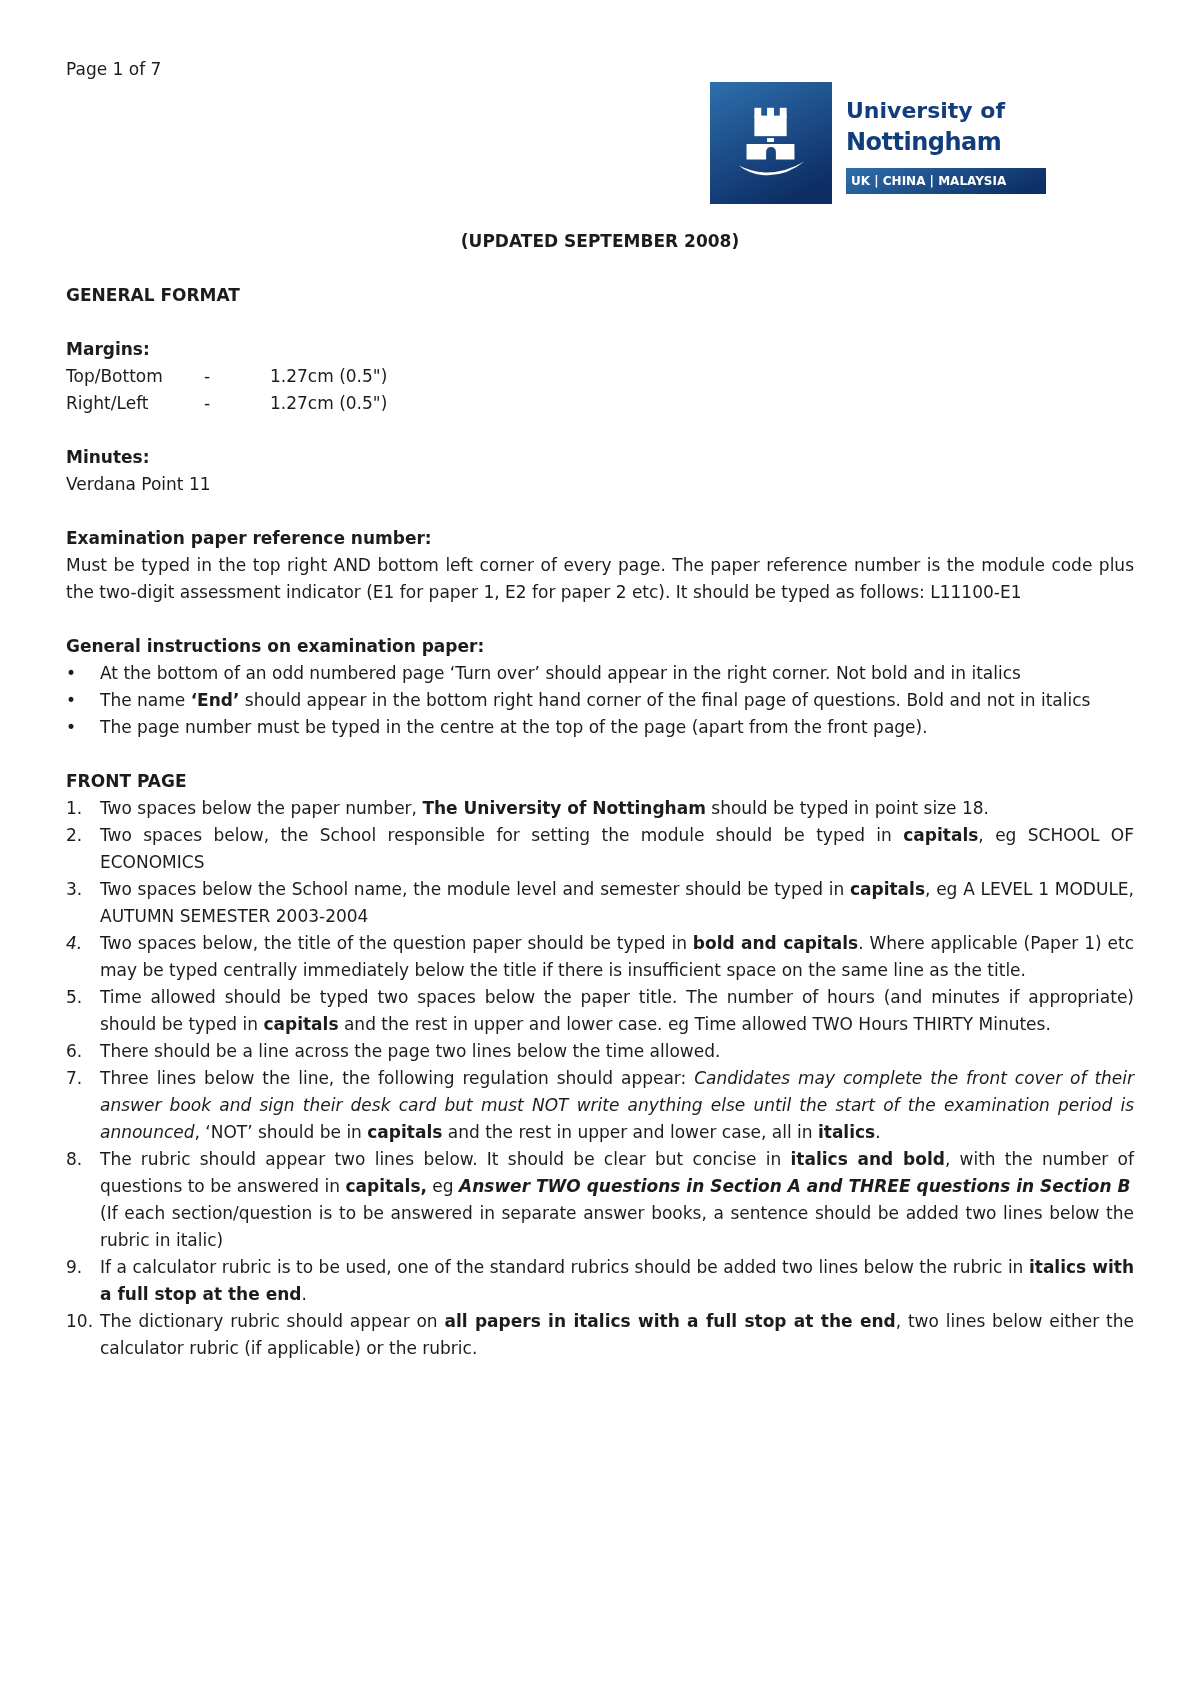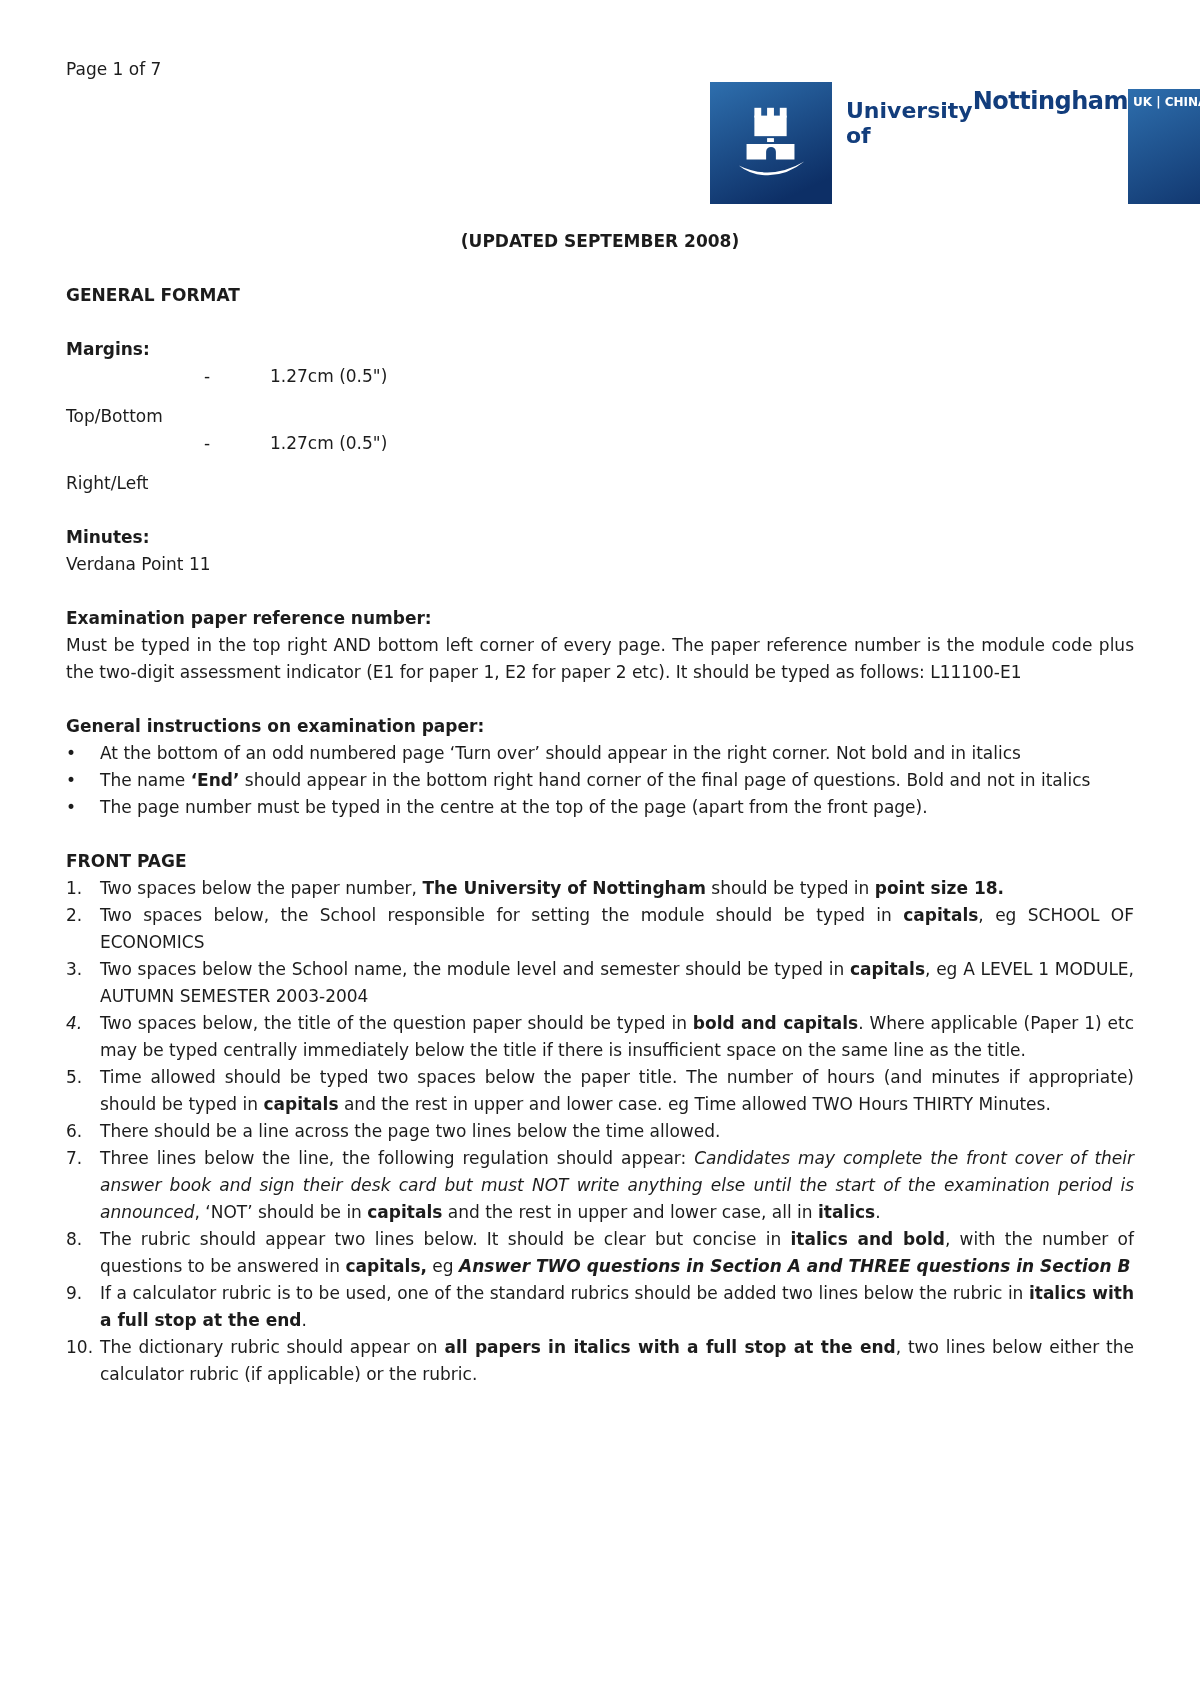--- a/index.html
+++ b/index.html
@@ -21,37 +21,37 @@
 
   
   .header { position: relative; height: 160px; text-decoration: underline; }
   .page-label { position: absolute; top: 0; left: 0; }
   .logo { position: absolute; top: 26px; right: 88px; display: flex; }
   .logo-square {
     width: 122px; height: 122px; flex: none;
     background: linear-gradient(155deg, var(--logo-top, #2e6fae) 0%, var(--logo-bottom, #0d2f66) 85%);
     display: flex; align-items: center; justify-content: center;
   }
-  .logo-right { display: flex; flex-direction: row; margin-left: 14px; width: 200px; }
+  .logo-right { display: flex; flex-direction: column; margin-left: 14px; width: 200px; }
   .logo-uni  { color: var(--logo-text, #123d7c); font-weight: bold; font-size: 22px; line-height: 25px; margin-top: 16px; }
   .logo-nott { color: var(--logo-text, #123d7c); font-weight: bold; font-size: 24px; line-height: 38px; letter-spacing: -0.5px; }
   .logo-strip {
     margin-top: 7px;
     background: linear-gradient(155deg, var(--logo-top, #2e6fae) 0%, var(--logo-bottom, #0d2f66) 90%);
     color: #ffffff; font-weight: bold; font-size: 12px; line-height: 26px;
     padding: 0 5px; white-space: nowrap;
   }
 
   .doc-title { text-align: center; font-weight: bold; margin-top: 12px; }
 
   .section { margin-top: 27px; }
 
   
   .margin-row { display: flex; }
-  .margin-row .lab  { width: 138px; flex: none; margin-top: 40px; }
+  .margin-row .lab  { width: 138px; flex: none; }
   .margin-row .dash { width: 66px; flex: none; }
 
   
   .bullets { margin: 0; padding: 0; list-style: none; }
   .bullets li { display: flex; }
   .bullets .marker { width: 34px; flex: none; }
   .bullets .content { flex: 1; text-align: justify; }
 
   
   .numbered { margin: 0; padding: 0; list-style: none; }
@@ -137,21 +137,21 @@
       </li>
     </ul>
   </div>
 
   <div class="section bold">FRONT PAGE</div>
 
 
   <ol class="numbered section">
     <li>
       <span class="marker">1.</span>
-      <span class="content"><span>Two spaces below the paper number, </span><span style="font-weight: bold;">The University of Nottingham</span><span> should be typed in </span><span style="font-weight: bold;">point size 18.</span></span>
+      <span class="content"><span>Two spaces below the paper number, </span><span style="font-weight: bold;">The University of Nottingham</span><span> should be typed in </span><span style="font-weight: normal;">point size 18.</span></span>
     </li>
     <li>
       <span class="marker">2.</span>
       <span class="content"><span>Two spaces below, the School responsible for setting the module should be typed in </span><span style="font-weight: bold;">capitals</span><span>, eg SCHOOL OF ECONOMICS</span></span>
     </li>
     <li>
       <span class="marker">3.</span>
       <span class="content"><span>Two spaces below the School name, the module level and semester should be typed in </span><span style="font-weight: bold;">capitals</span><span>, eg A LEVEL 1 MODULE, AUTUMN SEMESTER 2003-2004</span></span>
     </li>
     <li>
@@ -167,20 +167,21 @@
       <span class="content"><span>There should be a line across the page two lines below the time allowed.</span></span>
     </li>
     <li>
       <span class="marker">7.</span>
       <span class="content"><span>Three lines below the line, the following regulation should appear: </span><span style="font-style: italic;">Candidates may complete the front cover of their answer book and sign their desk card but must NOT write anything else until the start of the examination period is announced</span><span>, ‘NOT’ should be in </span><span style="font-weight: bold;">capitals</span><span> and the rest in upper and lower case, all in </span><span style="font-weight: bold;">italics</span><span>.</span></span>
     </li>
     <li>
       <span class="marker">8.</span>
       <span class="content">
         <span style="display:block;"><span>The rubric should appear two lines below.  It should be clear but concise in </span><span style="font-weight: bold;">italics and bold</span><span>, with the number of questions to be answered in </span><span style="font-weight: bold;">capitals,</span><span> eg </span><span style="font-weight: bold; font-style: italic;">Answer TWO questions in Section A and THREE questions in Section B</span></span>
+        <span style="display:block;"><span>(If each section/question is to be answered in separate answer books, a sentence should be added two lines below the rubric in italic)</span></span>
       </span>
     </li>
     <li>
       <span class="marker">9.</span>
       <span class="content"><span>If a calculator rubric is to be used, one of the standard rubrics should be added two lines below the rubric in </span><span style="font-weight: bold;">italics with a full stop at the end</span><span>.</span></span>
     </li>
     <li>
       <span class="marker">10.</span>
       <span class="content"><span>The dictionary rubric should appear on </span><span style="font-weight: bold;">all papers in italics with a full stop at the end</span><span>, two lines below either the calculator rubric (if applicable) or the rubric.</span></span>
     </li>

